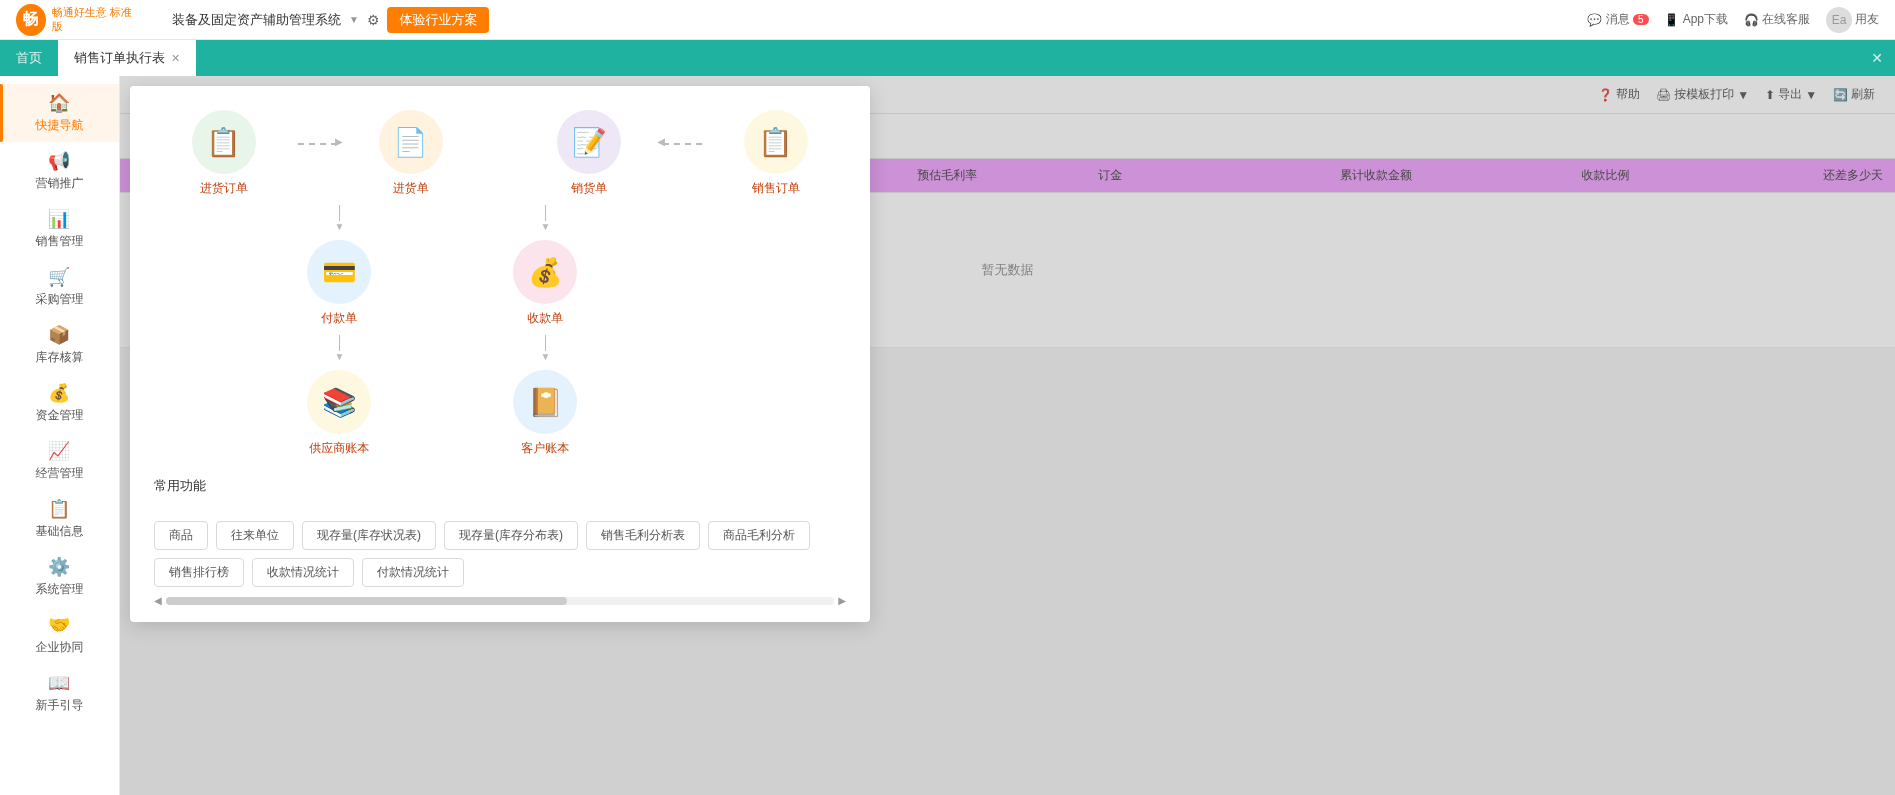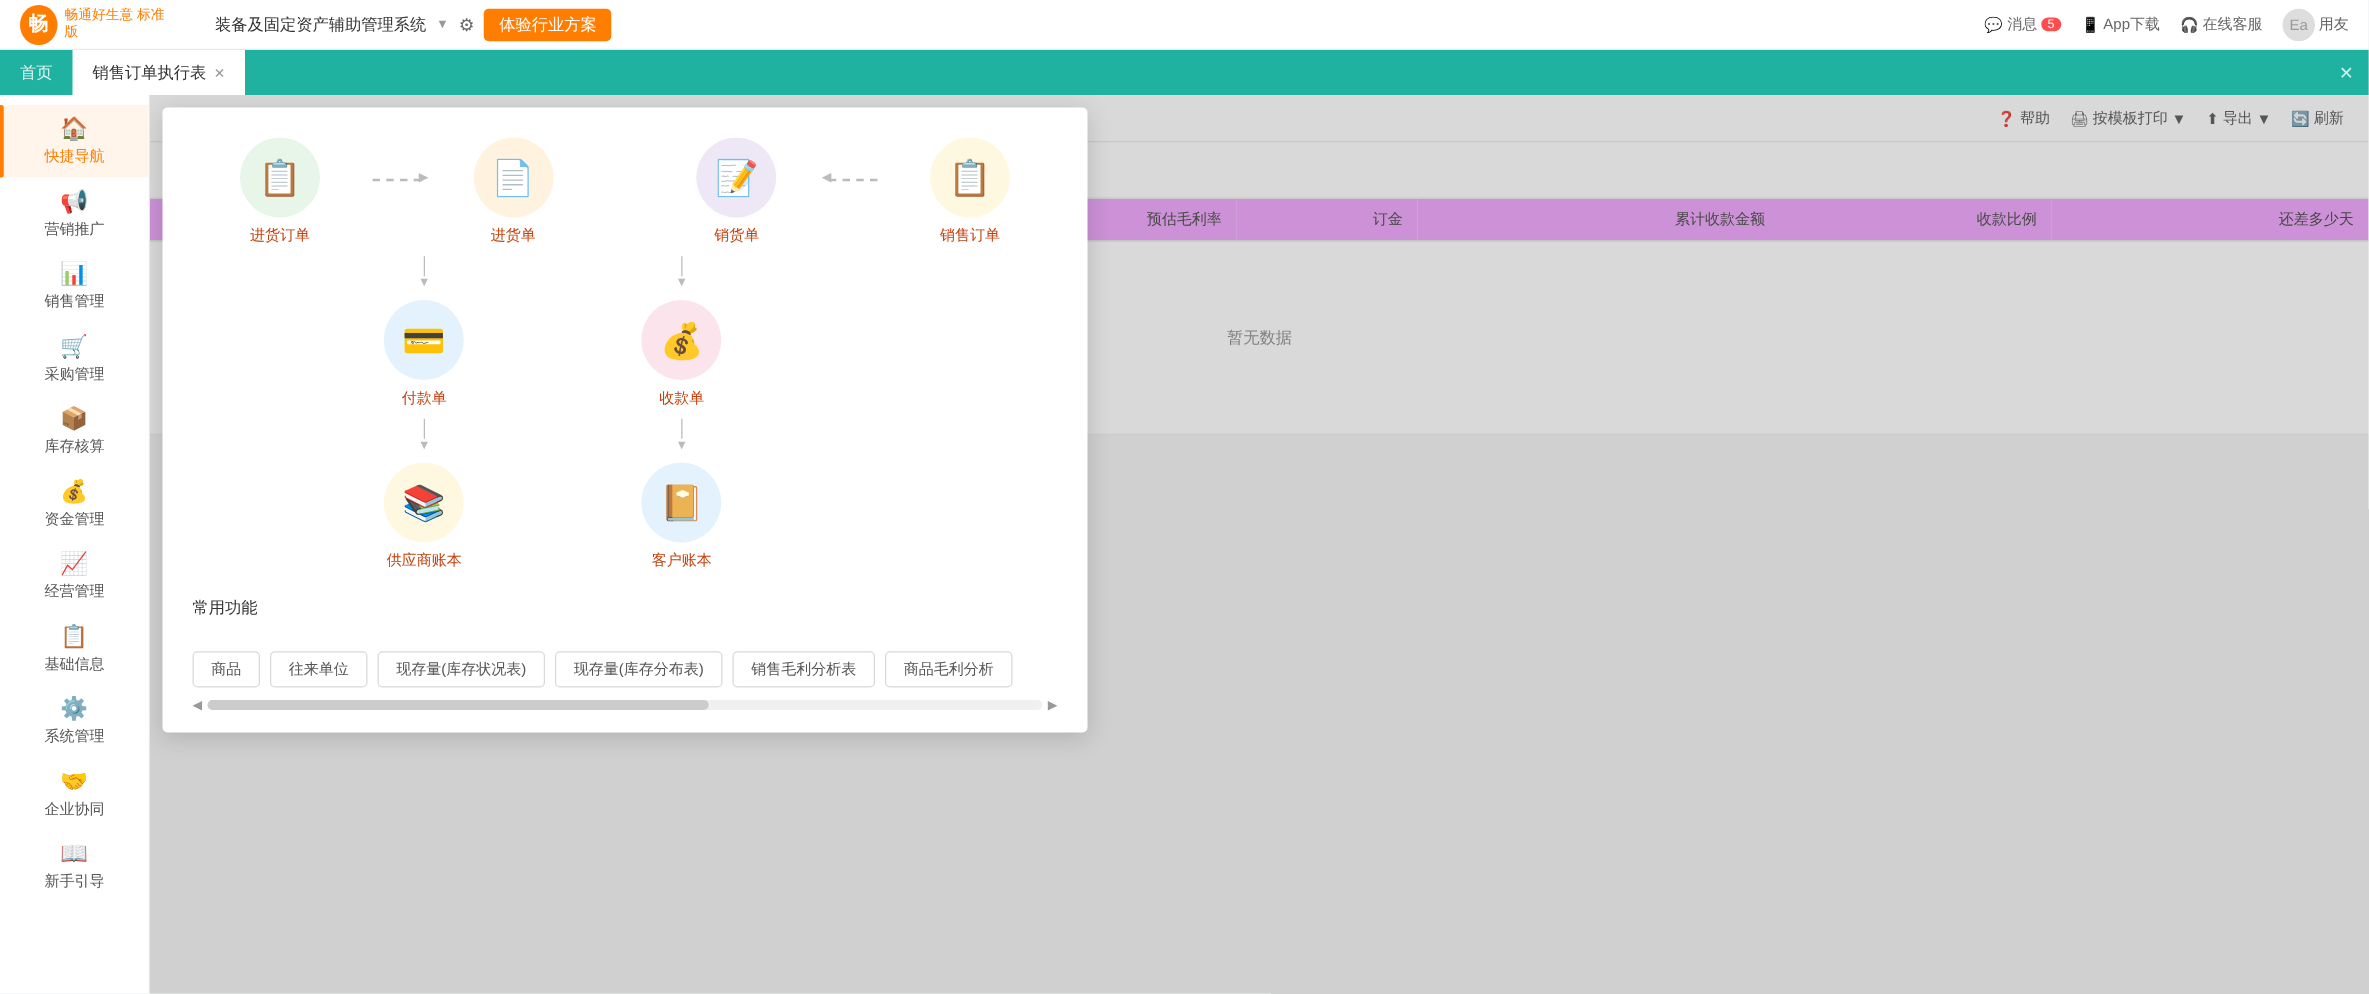--- a/index.html
+++ b/index.html
@@ -706,20 +706,25 @@
         <div>
           <div class="common-func-title">常用功能</div>
           <div class="func-buttons">
             <button class="func-btn">商品</button>
             <button class="func-btn">往来单位</button>
             <button class="func-btn">现存量(库存状况表)</button>
             <button class="func-btn">现存量(库存分布表)</button>
             <button class="func-btn">销售毛利分析表</button>
             <button class="func-btn">商品毛利分析</button>
           </div>
+          <div class="func-buttons">
+            <button class="func-btn">销售排行榜</button>
+            <button class="func-btn">收款情况统计</button>
+            <button class="func-btn">付款情况统计</button>
+          </div>
         </div>
 
         <div class="modal-scrollbar">
           <span class="scrollbar-arrow">◀</span>
           <div class="scrollbar-track">
             <div class="scrollbar-thumb"></div>
           </div>
           <span class="scrollbar-arrow">▶</span>
         </div>
       </div>

